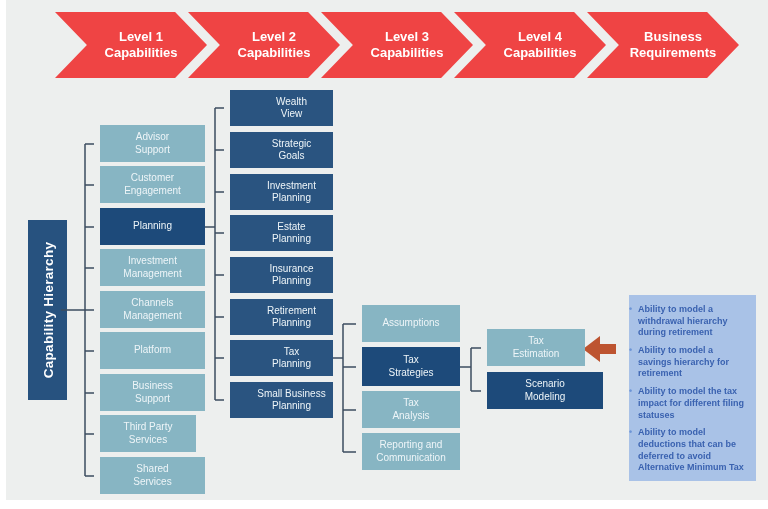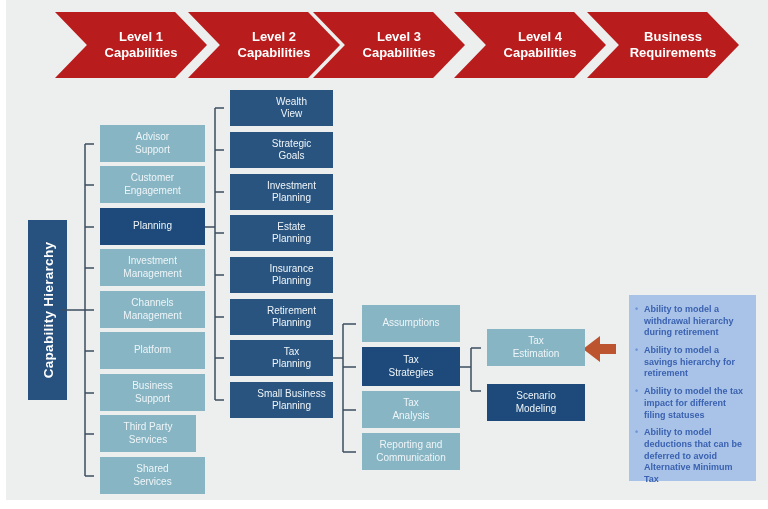--- a/index.html
+++ b/index.html
@@ -1,20 +1,20 @@
 <!DOCTYPE html>
 <html><head>
 <meta charset="utf-8">
 <style>
   html,body{margin:0;padding:0;background:#ffffff;font-family:"Liberation Sans",sans-serif;}
   .stage{position:relative;width:768px;height:509px;background:#ffffff;overflow:hidden;}
   .canvas{position:absolute;left:6px;top:0;right:0;bottom:9px;background:#edefee;}
 
   
-  .chev{position:absolute;top:12px;width:152px;height:66px;background:#b91c1c;
+  .chev{position:absolute;top:12px;width:152px;height:66px;background:#ef4444;
         clip-path:polygon(0 0,79% 0,100% 50%,79% 100%,0 100%,21% 50%);
         display:flex;flex-direction:column;align-items:center;justify-content:center;
         padding-left:20px;box-sizing:border-box;text-align:right;}
   .chev span{color:#ffffff;font-weight:bold;font-size:13px;line-height:1.2;white-space:nowrap;}
 
   
   .vlabel{position:absolute;left:22px;top:220px;width:39px;height:180px;background:#27527f;}
   .vlabel span{position:absolute;top:50%;left:50%;transform:translate(-50%,-50%) rotate(-90deg);
         white-space:nowrap;color:#ffffff;font-weight:bold;font-size:13.5px;letter-spacing:.3px;}
 
@@ -23,41 +23,41 @@
       white-space:pre-line;color:#eef5f8;font-size:10px;line-height:1.25;box-sizing:border-box;}
   .teal{background:#87b5c3;}
   .navy{background:#2a5480;padding-left:20px;}
   .navydk{background:#1d4a7a;}
 
   
   .wires{position:absolute;left:0;top:0;pointer-events:none;}
 
   
   .panel{position:absolute;left:623px;top:295px;width:127px;height:186px;background:#a9c2e7;
-         box-sizing:border-box;padding:9px 7px 6px 6px;}
+         box-sizing:border-box;padding:9px 7px 6px 0;}
   .panel ul{margin:0;padding:0;list-style:none;}
   .panel li{position:relative;padding-left:9px;margin-bottom:6px;color:#3a62b0;
             font-size:9px;font-weight:bold;line-height:1.3;}
   .panel li::before{content:"\2022";position:absolute;left:0;top:0;color:#6d95d6;}
 </style>
 </head>
 <body>
 
 <div class="stage">
   <div class="canvas">
 
     <div class="chev" style="left:49px">
       <span>Level 1</span>
       <span>Capabilities</span>
     </div>
     <div class="chev" style="left:182px">
       <span>Level 2</span>
       <span>Capabilities</span>
     </div>
-    <div class="chev" style="left:307px">
+    <div class="chev" style="left:315px">
       <span>Level 3</span>
       <span>Capabilities</span>
     </div>
     <div class="chev" style="left:448px">
       <span>Level 4</span>
       <span>Capabilities</span>
     </div>
     <div class="chev" style="left:581px">
       <span>Business</span>
       <span>Requirements</span>
@@ -114,21 +114,21 @@
     <div class="bx teal" style="left:356px;top:305px;width:98px;height:37px">Assumptions</div>
     <div class="bx navydk" style="left:356px;top:347px;width:98px;height:39px">Tax
 Strategies</div>
     <div class="bx teal" style="left:356px;top:391px;width:98px;height:37px">Tax
 Analysis</div>
     <div class="bx teal" style="left:356px;top:433px;width:98px;height:37px">Reporting and
 Communication</div>
 
     <div class="bx teal" style="left:481px;top:329px;width:98px;height:37px">Tax
 Estimation</div>
-    <div class="bx navydk" style="left:481px;top:384px;width:98px;height:37px">Scenario
+    <div class="bx navydk" style="left:481px;top:372px;width:116px;height:37px">Scenario
 Modeling</div>
 
     <div class="panel">
       <ul>
         <li>Ability to model a withdrawal hierarchy during retirement</li>
         <li>Ability to model a savings hierarchy for retirement</li>
         <li>Ability to model the tax impact for different filing statuses</li>
         <li>Ability to model deductions that can be deferred to avoid Alternative Minimum Tax</li>
       </ul>
     </div>

